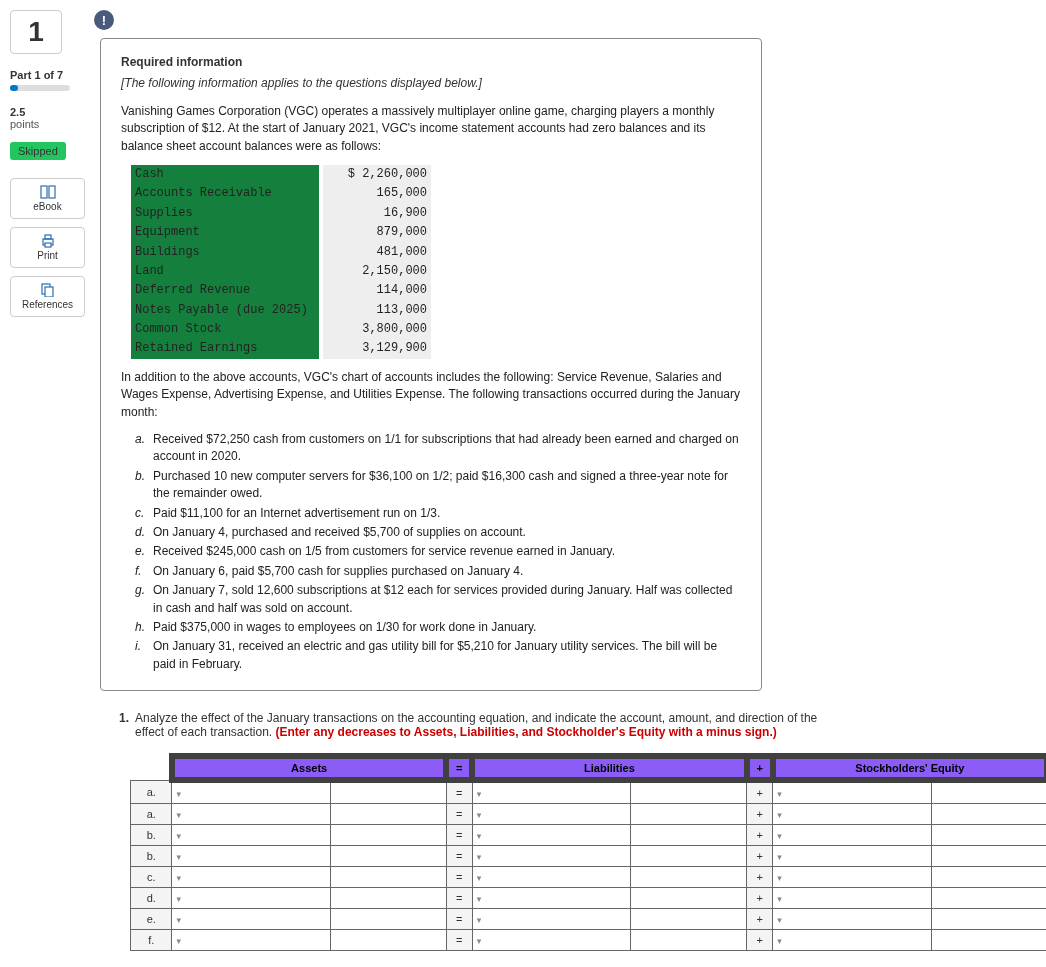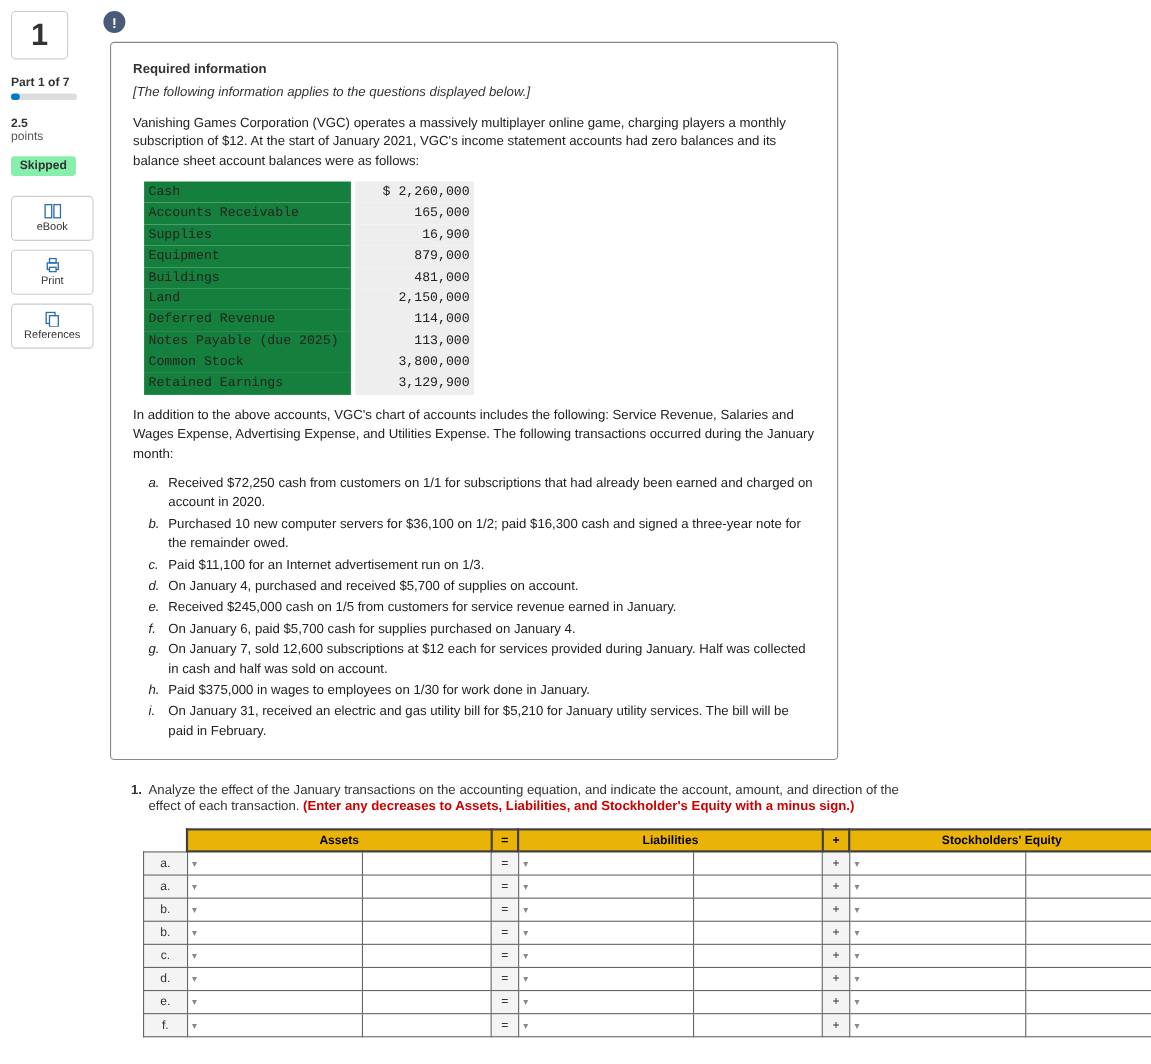--- a/index.html
+++ b/index.html
@@ -30,21 +30,21 @@
     width: 60px; height: 6px; background: #ddd; border-radius: 3px; margin-bottom: 15px;
     position: relative;
   }
   .progress::before {
     content:""; position:absolute; left:0; top:0; height:100%; width:14%;
     background:#0077c8; border-radius:3px;
   }
   .points { font-size: 11px; color:#555; margin-bottom:12px; }
   .points b { color:#333; display:block; }
   .skipped {
-    background:#86efac; color:#333; font-size:11px; font-weight:bold;
+    background:#22c55e; color:#333; font-size:11px; font-weight:normal;
     padding:3px 8px; border-radius:3px; display:inline-block; margin-bottom:18px;
   }
   .tool {
     border:1px solid #ccc; border-radius:4px; padding:6px 4px; text-align:center;
     font-size:10px; color:#333; margin-bottom:8px; cursor:pointer; background:#fff;
   }
   .tool svg { display:block; margin:0 auto 2px; }
   .main { flex:1; }
   .alert-icon {
     width:20px; height:20px; border-radius:50%; background:#4a5a7a; color:#fff;
@@ -70,21 +70,21 @@
   .required-block h4 { margin:0 0 6px 0; font-size:12px; }
   .req1 { display:flex; margin-left:4px; }
   .req1 .num { width:16px; font-weight:bold; }
   .req1 .t { flex:1; }
   .red { color:#c00; font-weight:bold; }
   table.analysis {
     border-collapse:collapse; margin:14px 0 0 30px; width:920px;
     font-size:11px;
   }
   table.analysis th {
-    background:#eab308; border:2px solid #404040; padding:3px 6px; font-weight:bold;
+    background:#8b5cf6; border:6px solid #404040; padding:3px 6px; font-weight:bold;
     text-align:center; color:#000;
   }
   table.analysis td {
     border:1px solid #666; padding:2px 4px; height:16px; background:#fff;
   }
   table.analysis td.rowlabel { width:24px; text-align:center; background:#f4f4f4; }
   table.analysis td.op { width:14px; text-align:center; background:#f4f4f4; }
   table.analysis td input {
     border:none; width:100%; height:14px; font-size:11px; background:transparent;
   }

